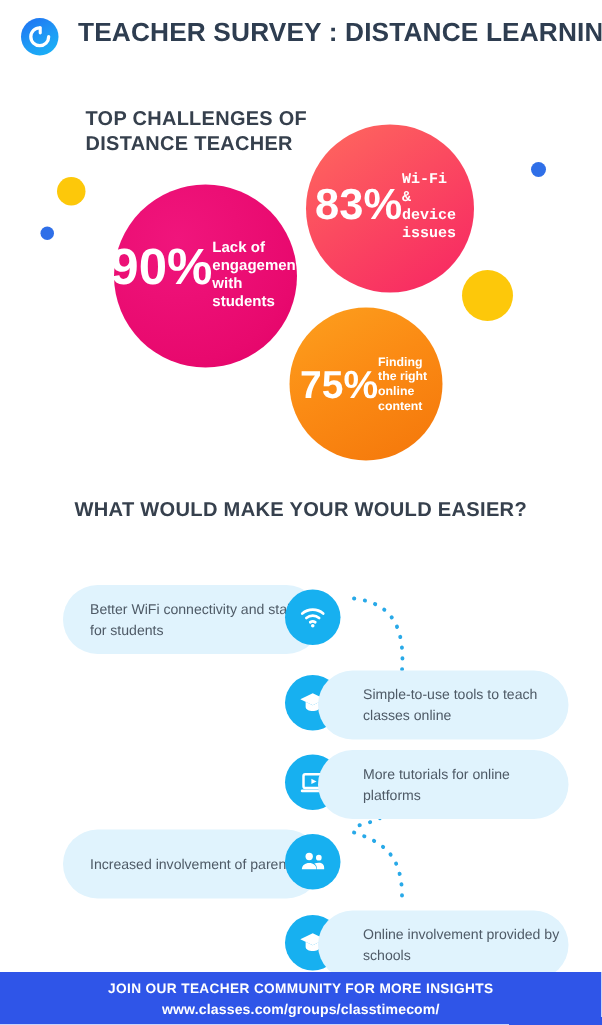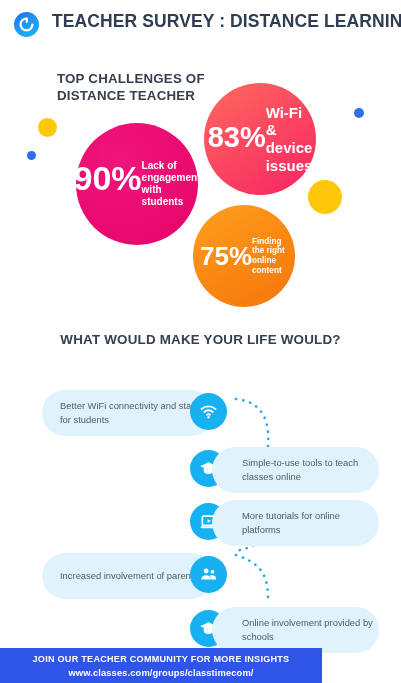--- a/index.html
+++ b/index.html
@@ -100,21 +100,21 @@
   .bubble-90 .cap { font-size: 10px; }
 
   
   .bubble-83 {
     left: 204px; top: 83px;
     width: 112px; height: 112px;
     background: linear-gradient(145deg, #ff6a5e 0%, #fb4a60 45%, #f72463 100%);
     padding: 0 6px;
   }
   .bubble-83 .pct { font-size: 29px; margin-bottom: 4px; }
-  .bubble-83 .cap { font-size: 15px; }
+  .bubble-83 .cap { font-size: 10px; font-family: Liberation Mono, monospace; }
 
   
   .bubble-75 {
     left: 193px; top: 205px;
     width: 102px; height: 102px;
     background: linear-gradient(150deg, #fda01e 0%, #fb8b14 45%, #f4760a 100%);
     padding: 0 7px;
   }
   .bubble-75 .pct { font-size: 26px; }
   .bubble-75 .cap { font-size: 8.2px; }
@@ -192,21 +192,21 @@
   .r2 .pill { width: 167px; }
   .r3 .pill { width: 167px; }
   .r5 .pill { width: 167px; }
 
   .connector { position: absolute; pointer-events: none; }
 
   
   .footer {
     position: absolute;
     left: 0; top: 648px;
-    width: 322px;
+    width: 401px;
     height: 35px;
     background: #2f55e8;
     color: #ffffff;
     display: flex;
     flex-direction: column;
     align-items: center;
     justify-content: center;
   }
   .footer-line1 {
     font-size: 9.1px;
@@ -253,21 +253,21 @@
   <div class="bubble bubble-90">
     <div class="pct">90%</div>
     <div class="cap">Lack of engagement with students</div>
   </div>
 
   <div class="bubble bubble-75">
     <div class="pct">75%</div>
     <div class="cap">Finding the right online content</div>
   </div>
 
-  <div class="sec2-title">WHAT WOULD MAKE YOUR LIFE WOULD?</div>
+  <div class="sec2-title">WHAT WOULD MAKE YOUR WOULD EASIER?</div>
 
   <div class="list-wrap">
 
     <svg class="connector" style="left:0; top:0;" width="401" height="290" viewBox="0 0 401 290" aria-hidden="true">
       <g fill="none" stroke="#28a9e8" stroke-width="2.6" stroke-linecap="round" stroke-dasharray="0.2 7">
         <path d="M236 44 C 262 47, 270 64, 268 92"></path>
         <path d="M268 160 C 270 186, 254 192, 236 196"></path>
         <path d="M236 200 C 254 206, 268 214, 268 242"></path>
       </g>
     </svg>

